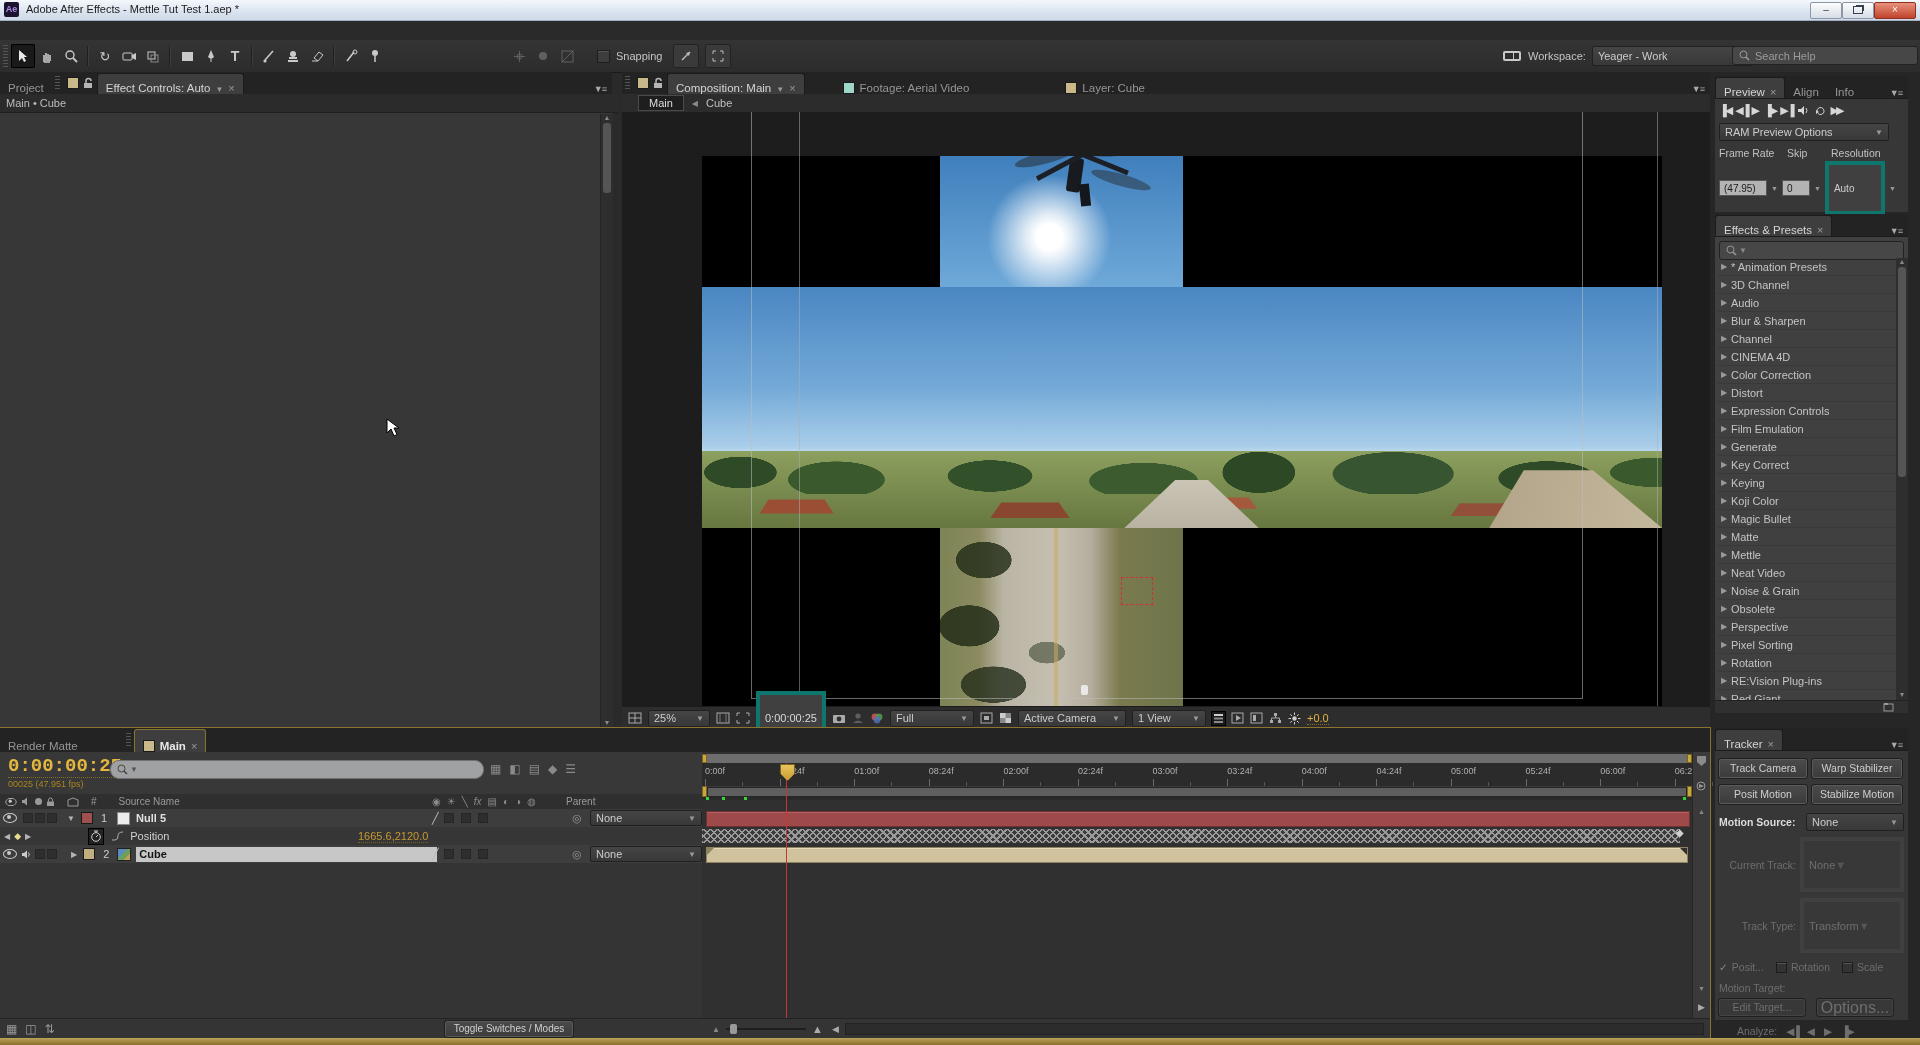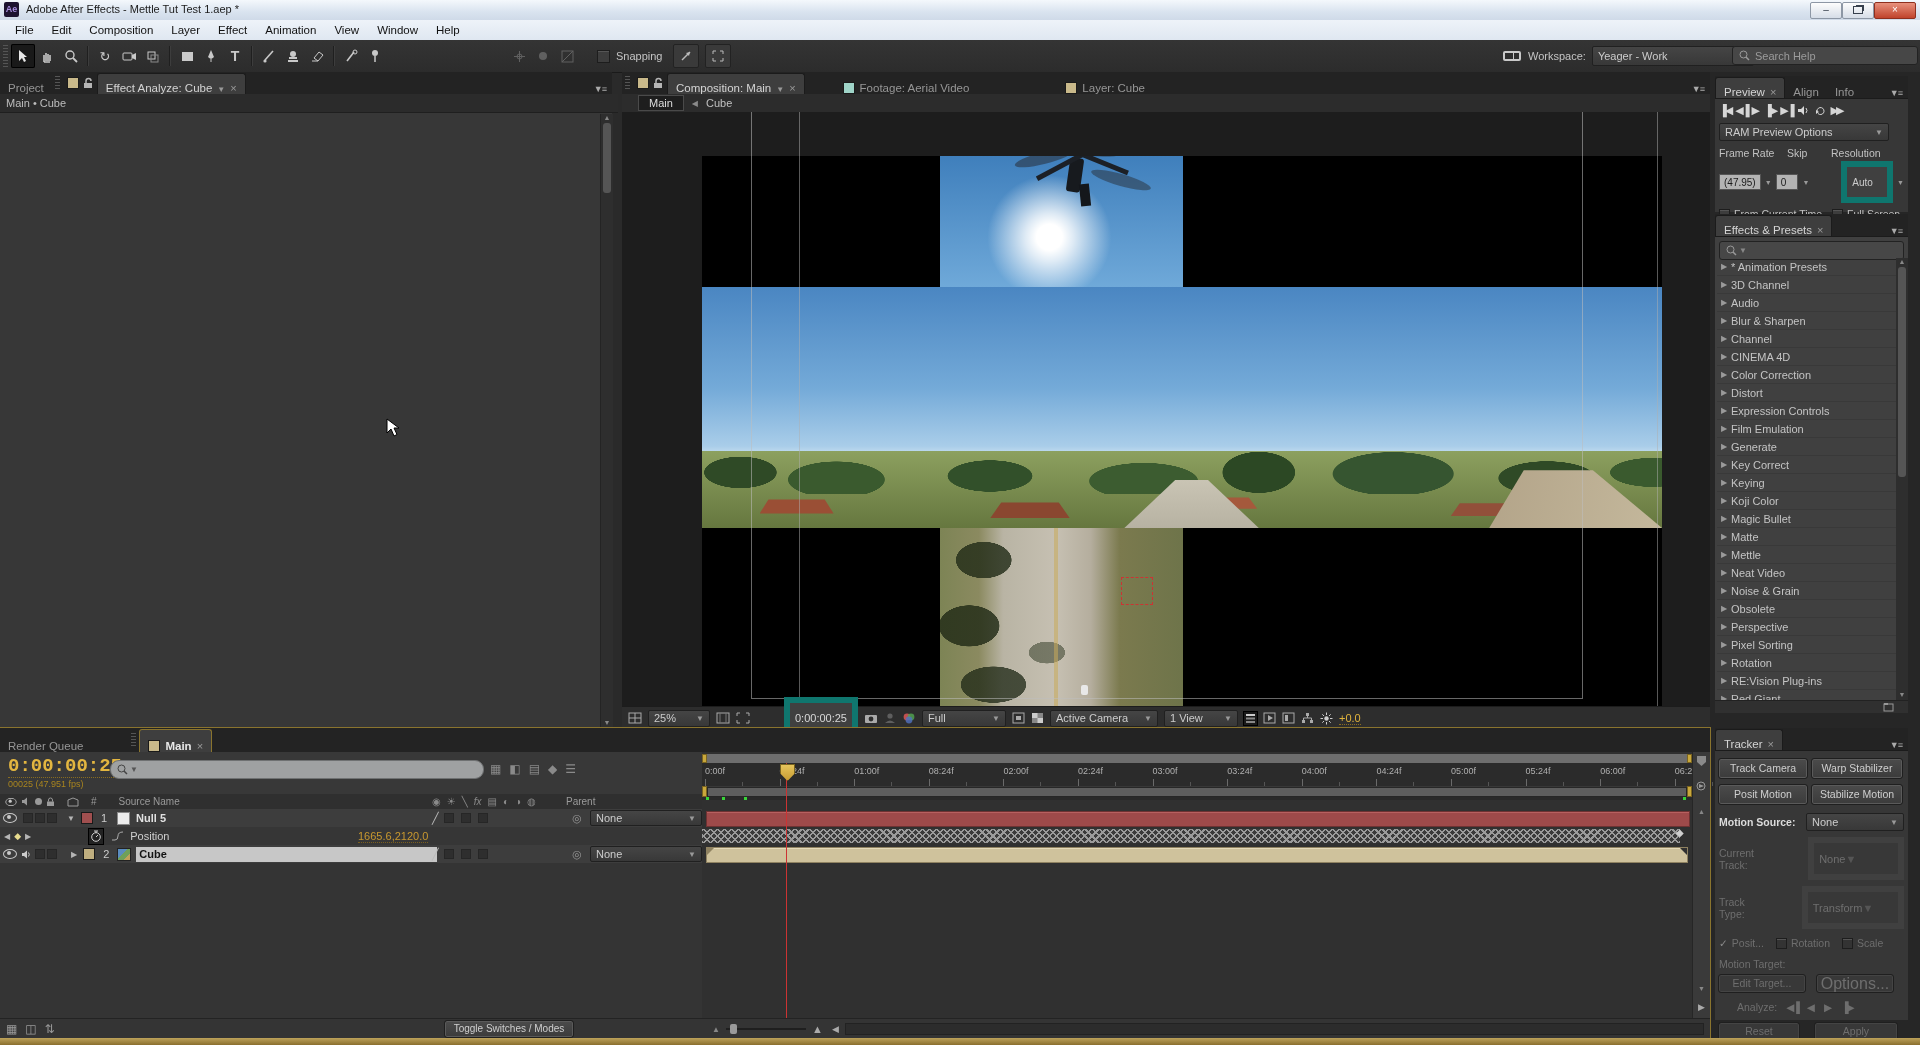--- a/index.html
+++ b/index.html
@@ -28,21 +28,21 @@
   .ddl{background:linear-gradient(#454545,#383838);border:1px solid #202020;border-radius:2px;color:#ccc;display:flex;align-items:center;padding:0 5px;height:18px;}
   .ddl .arr{margin-left:auto;color:#999;font-size:8px;padding-left:8px;}
   .searchbox{background:#9fa1a2;border:1px solid #6f7172;border-radius:9px;color:#333;display:flex;align-items:center;height:17px;padding:0 6px;}
   
   .tabstrip{background:#232323;border-bottom:1px solid #1b1b1b;display:flex;align-items:flex-end;}
   .ptab{height:20px;display:flex;align-items:flex-end;padding:0 8px;color:#969696;font-size:11.5px;gap:5px;}
   .ptab.active{background:#3e3e3e;color:#d4d4d4;border:1px solid #1b1b1b;border-bottom:none;border-radius:3px 3px 0 0;}
   .swatch{width:10px;height:10px;border:1px solid #1a1a1a;display:inline-block;}
   .closex{color:#9a9a9a;font-size:11px;}
   .pmenu{margin-left:auto;color:#aaa;font-size:9px;padding:0 6px;letter-spacing:-1px;}
-  .well{background:#404040;border:6px solid #0f766e;color:#ccc;display:flex;align-items:center;padding:8px 5px;margin-left:28px;}
+  .well{background:#404040;border:4px solid #0f766e;color:#ccc;display:flex;align-items:center;padding:16px 5px;}
   .lightwell{background:#b3b3b3;border:1px solid #555;color:#1a1a1a;display:flex;align-items:center;padding:0 4px;}
   .dbtn{background:linear-gradient(#4a4a4a,#3c3c3c);border:1px solid #5a5a5a;outline:1px solid #1f1f1f;border-radius:2px;color:#cfcfcf;text-align:center;}
   .disabled{color:#6e6e6e !important;}
   .disabled.dbtn{background:#383838;border-color:#444;color:#6a6a6a;}
   
   .fx-row{height:17px;display:flex;align-items:center;border-bottom:1px solid #393939;color:#c4c4c4;}
   .fx-row .tri{color:#9a9a9a;font-size:8px;width:14px;text-align:center;}
   
   #timeline{left:0;top:728px;width:1710px;height:310px;background:#343434;outline:1px solid #8a742e;}
   .tick{position:absolute;background:#6a6a6a;width:1px;}
@@ -62,33 +62,20 @@
 <div id="app">
 
   <div id="titlebar" class="abs">
     <div id="appicon" class="abs">Ae</div>
     <div id="apptitle" class="abs">Adobe After Effects - Mettle Tut Test 1.aep *</div>
     <div class="winbtn abs" style="right:78px;">–</div>
     <div class="winbtn abs" style="right:46px;"><span style="display:inline-block;width:8px;height:6px;border:1px solid #37404d;box-shadow:2px -2px 0 -1px #37404d;margin-top:3px;"></span></div>
     <div class="winbtn abs" id="btn-close" style="right:4px;">×</div>
   </div>
 
-  <div id="menubar" class="abs">
-    <div id="menu-items">
-        <span>File</span>
-        <span>Edit</span>
-        <span>Composition</span>
-        <span>Layer</span>
-        <span>Effect</span>
-        <span>Animation</span>
-        <span>View</span>
-        <span>Window</span>
-        <span>Help</span>
-      </div>
-  </div>
 
   <div id="toolbar" class="abs row">
     <div class="gripper"></div>
     <div class="tool active">
         <svg width="14" height="14">
           <polygon points="3,1 3,12 6,9 8,13 10,12 8,8 11,8" fill="#e8e8e8"></polygon>
         </svg>
       </div>
     <div class="tool">
         <svg width="14" height="14">
@@ -220,21 +207,21 @@
       <div class="ptab">
           <span>Project</span>
         </div>
       <div class="gripper" style="height:14px;align-self:center;"></div>
       <span class="swatch" style="background:#c9b98a;align-self:center;margin:0 4px;"></span>
       <svg width="10" height="12" style="align-self:center;margin-right:4px;">
           <rect x="1" y="6" width="8" height="5" fill="#b5b5b5"></rect>
           <path d="M3 6 V4 a2.5 2.5 0 0 1 5 0" stroke="#b5b5b5" fill="none" stroke-width="1.5"></path>
         </svg>
       <div class="ptab active">
-        <span>Effect Analyze: Cube</span>
+        <span>Effect Controls: Auto</span>
         <span class="arr" style="font-size:8px;color:#999;">▼</span>
         <span class="closex">×</span>
       </div>
       <div class="pmenu">▼≡</div>
     </div>
     <div class="abs" style="left:0;top:22px;width:612px;height:18px;background:#2b2b2b;border-bottom:1px solid #1f1f1f;line-height:18px;padding-left:6px;color:#bdbdbd;">Main • Cube</div>
     <div class="abs" style="left:600px;top:42px;width:12px;height:614px;background:#2e2e2e;border-left:1px solid #242424;">
       <div style="color:#888;font-size:7px;text-align:center;">▲</div>
       <div style="width:8px;height:70px;background:#555;border-radius:3px;margin:2px auto;"></div>
       <div style="color:#888;font-size:7px;text-align:center;position:absolute;bottom:2px;width:100%;">▼</div>
@@ -658,21 +645,21 @@
     </div>
     <div class="row" style="padding:10px 4px 0;gap:16px;">
       <div class="dbtn disabled" style="width:78px;height:15px;line-height:15px;font-size:10.5px;">Reset</div>
       <div class="dbtn disabled" style="width:80px;height:15px;line-height:15px;font-size:10.5px;">Apply</div>
     </div>
   </div>
 
   <div id="timeline" class="abs">
     <div class="tabstrip" style="height:24px;">
       <div class="ptab" style="height:22px;">
-          <span>Render Queue</span>
+          <span>Render Matte</span>
         </div>
       <div class="gripper" style="height:14px;align-self:center;margin-left:40px;"></div>
       <div class="ptab active" style="height:22px;border-color:#8a742e;">
         <span class="swatch" style="background:#c9b98a;"></span>
         <span style="color:#e8e8e8;font-weight:bold;">Main</span>
         <span class="closex">×</span>
       </div>
     </div>
 
     <div class="abs" style="left:0;top:24px;width:702px;height:42px;background:#383838;border-bottom:1px solid #262626;">

